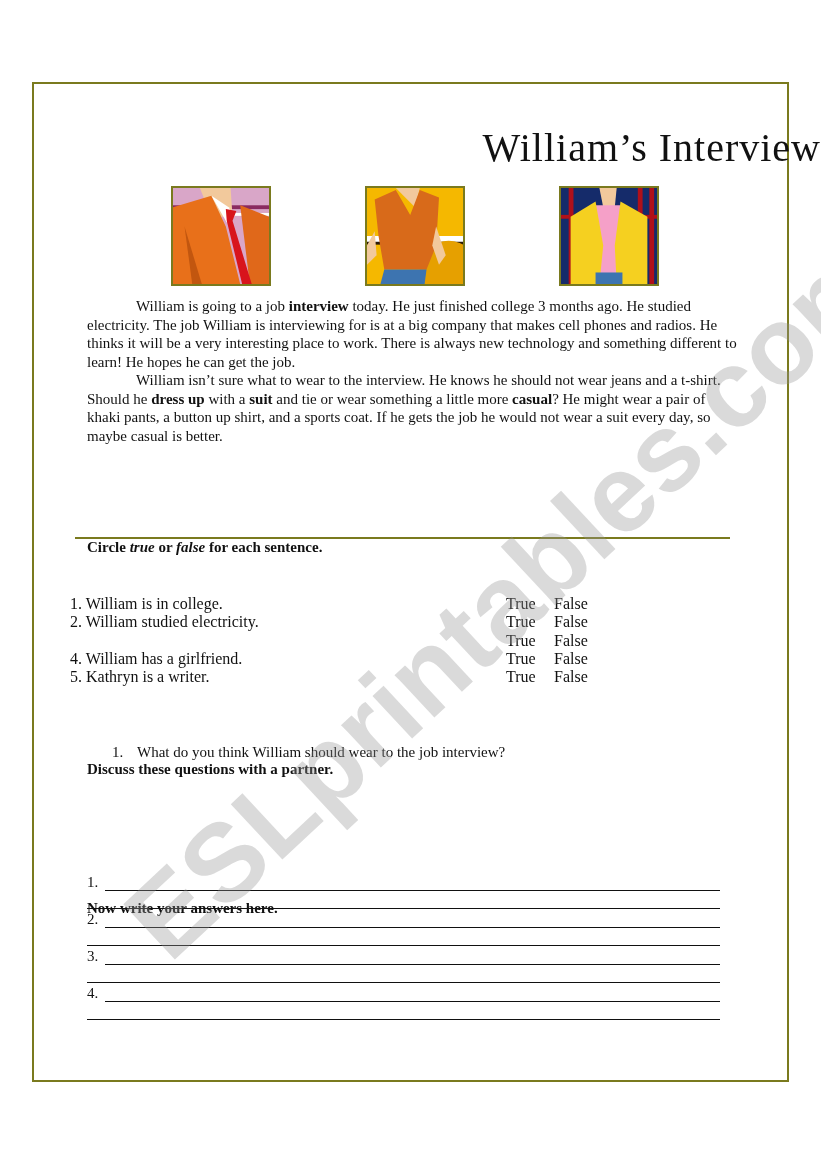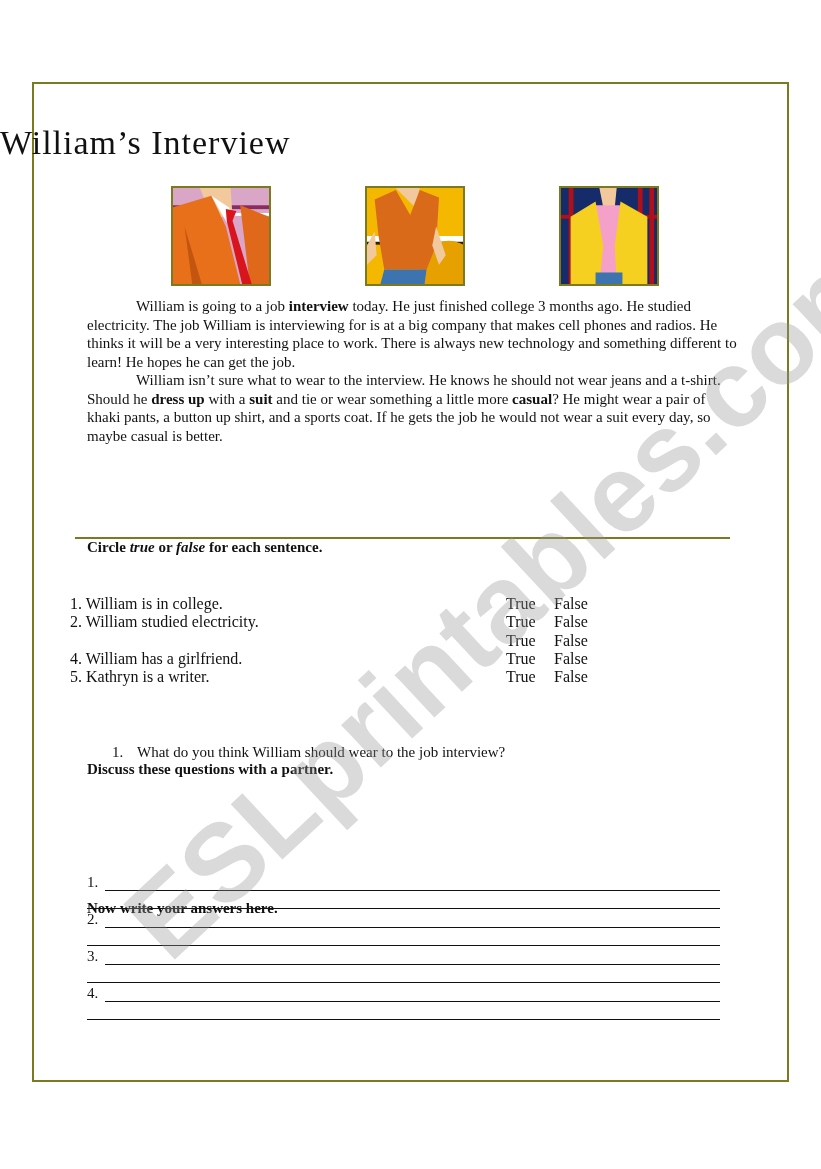--- a/index.html
+++ b/index.html
@@ -1,21 +1,21 @@
 <!DOCTYPE html>
 <html><head>
 <meta charset="utf-8">
 <style>
   html, body { margin: 0; padding: 0; background: #ffffff; }
   body { width: 821px; height: 1169px; position: relative; overflow: hidden;
          font-family: "Liberation Serif", "DejaVu Serif", serif; color: #111; }
   .frame { position: absolute; left: 32px; top: 82px; width: 757px; height: 1000px;
            border: 2px solid #7a7a1e; box-sizing: border-box; }
-  .title { position: absolute; left: 0; top: 124px; width: 821px; text-align: left;
-           font-size: 34px; letter-spacing: 1px; }
+  .title { position: absolute; left: 0; top: 124px; width: 821px; text-align: right;
+           font-size: 40px; letter-spacing: 1px; }
   .pic { position: absolute; top: 186px; width: 100px; height: 100px;
          border: 2px solid #7a7a1e; box-sizing: border-box; overflow: hidden; }
   .pic svg { display: block; width: 100%; height: 100%; }
   .story { position: absolute; left: 87px; top: 297px; width: 655px;
            font-size: 15px; line-height: 18.5px; }
   .story p { margin: 0; text-indent: 49px; }
   .story b { font-weight: bold; }
   .rule { position: absolute; left: 75px; top: 537px; width: 655px; height: 2px; background: #7a7a1e; }
   .h { position: absolute; left: 87px; font-size: 15px; font-weight: bold; }
   .tf { position: absolute; left: 70px; top: 595px; width: 540px; font-size: 16px; }

